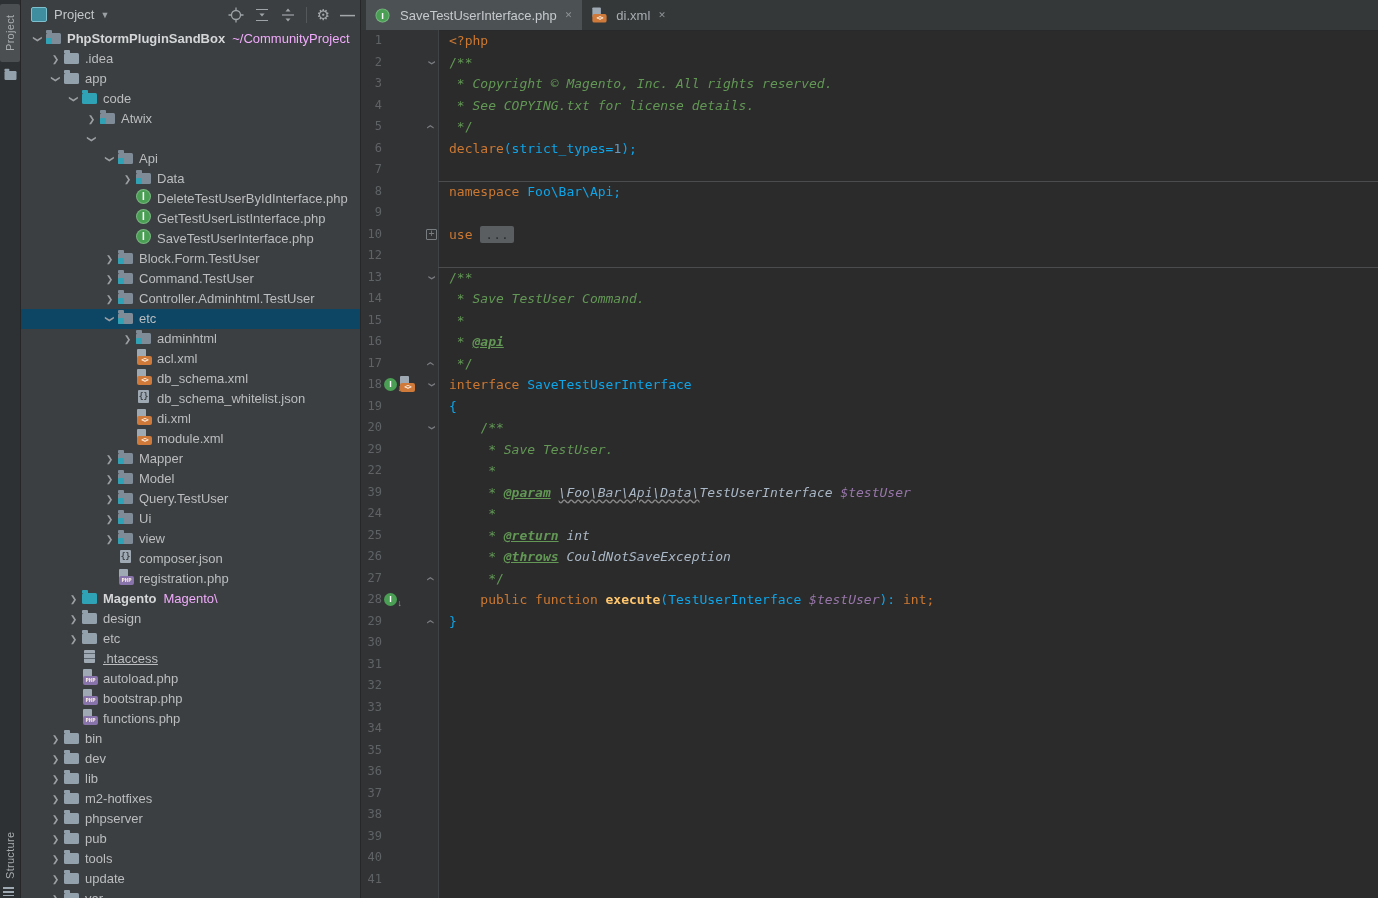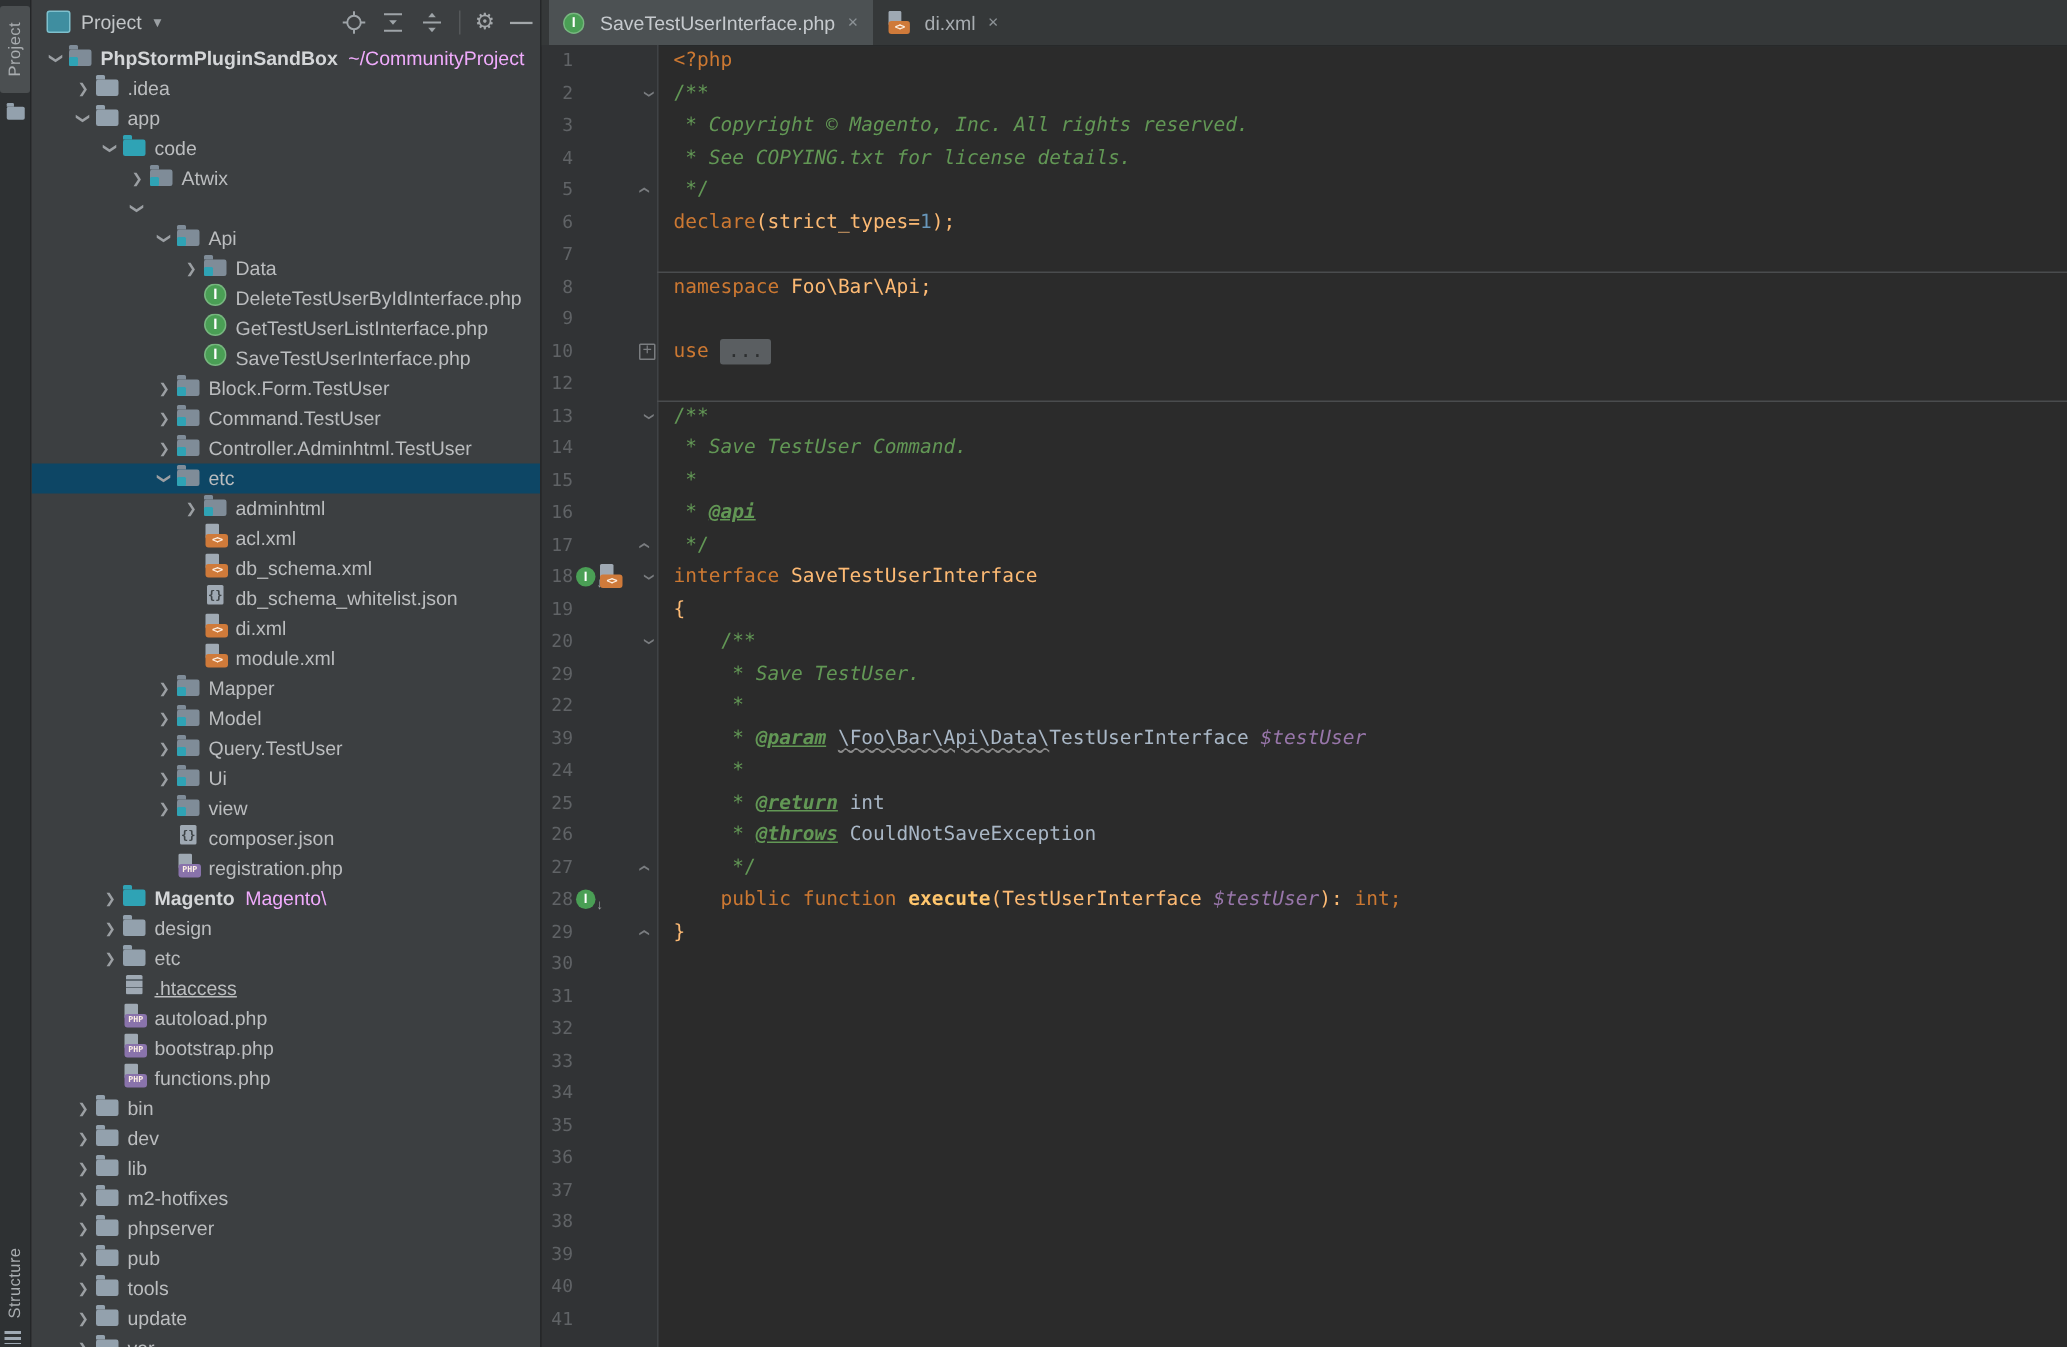--- a/index.html
+++ b/index.html
@@ -69,26 +69,26 @@
            color:#fff;font:bold 9px/13px "Liberation Sans",sans-serif;text-align:center;}
   .gi-arrow{position:absolute;right:-5px;bottom:-2px;color:#9da0a3;font-size:9px;line-height:9px;}
   .fmark{position:absolute;left:64px;width:12px;text-align:center;color:#7a7d80;font-size:9px;}
   .fmark.start,.fmark.end{display:inline-block;}
   .fmark.start{transform:rotate(90deg);}
   .fmark.end{transform:rotate(-90deg);}
   .fmark.plus{font-size:10px;border:1px solid #7a7d80;width:9px;height:9px;line-height:8px;left:65px;top:5px;border-radius:1px;}
   .ccode{position:absolute;left:88px;}
   
   .sg-kw{color:#CC7832;}
-  .sg-pl{color:#fdba74;}
+  .sg-pl{color:#0ea5e9;}
   .sg-num{color:#6897BB;}
   .sg-cmt{color:#629755;}
   .sg-cmti{color:#629755;font-style:italic;}
   .sg-tag{color:#629755;font-weight:bold;font-style:italic;text-decoration:underline;}
-  .sg-doctype{color:#A9B7C6;}
+  .sg-doctype{color:#A9B7C6;font-style:italic;}
   .sg-wavy{text-decoration:underline wavy #8a8a8a;text-underline-offset:2px;}
   .sg-var{color:#9876AA;font-style:italic;}
   .sg-fn{color:#FFC66D;font-weight:bold;}
   .sg-fold{display:inline-block;background:#5a5e61;color:#2d2f30;border-radius:2px;padding:0 5px;line-height:17px;height:17px;margin-top:2px;}
 </style>
 </head>
 <body>
 
 <div id="app">
 

